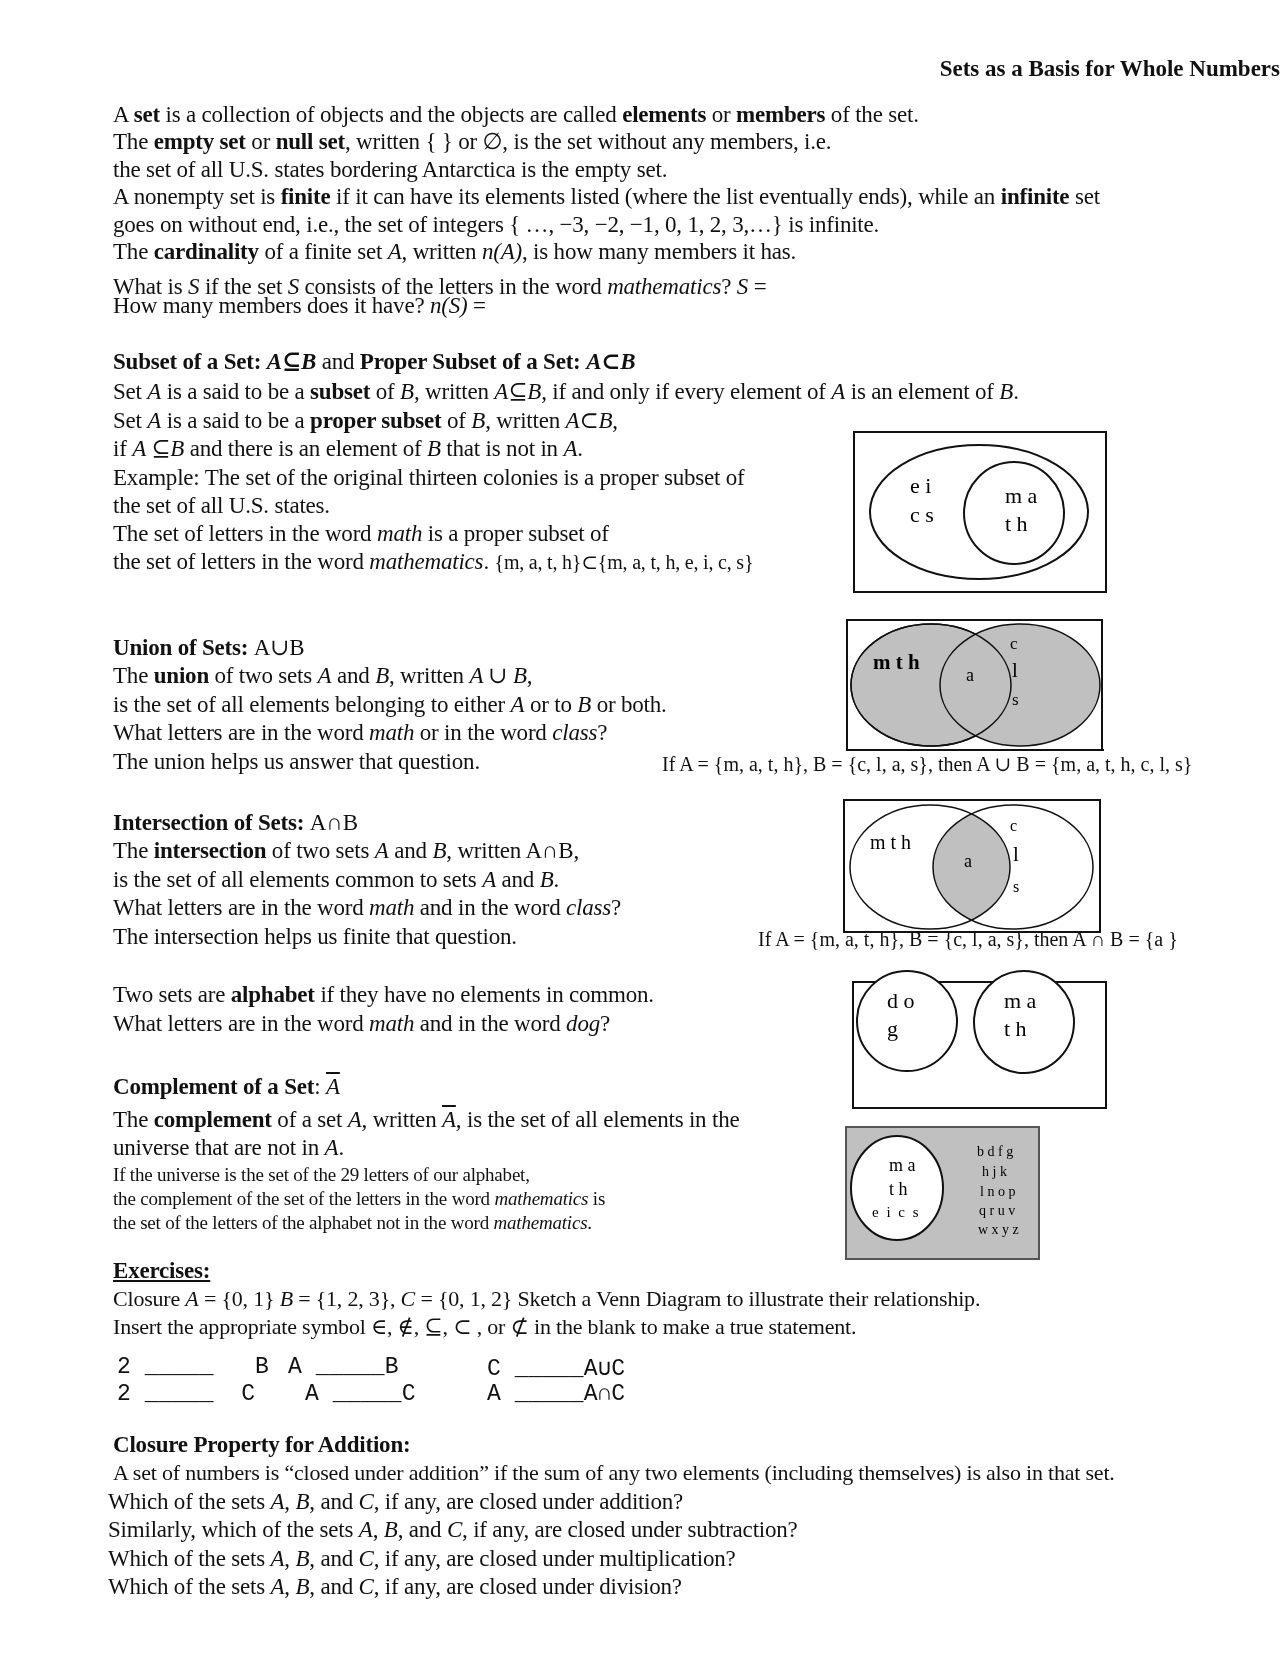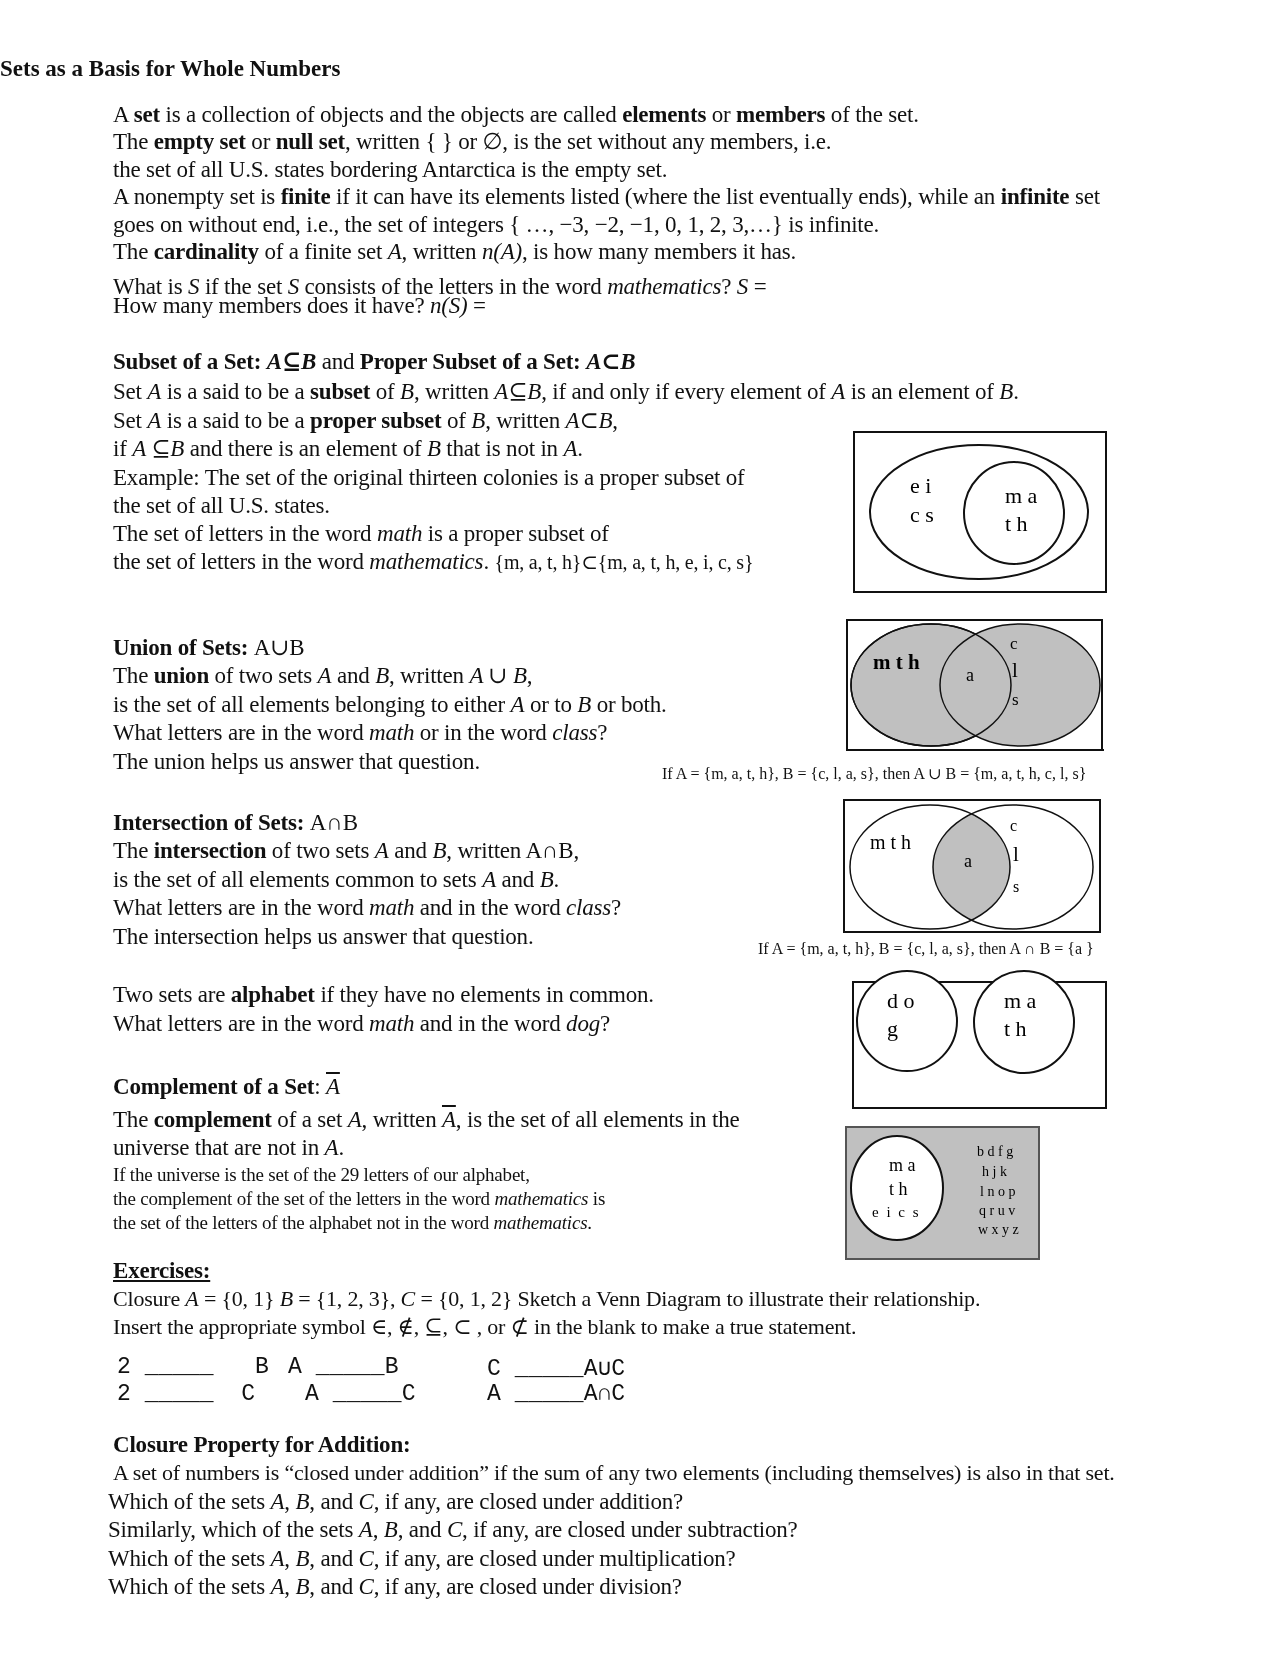--- a/index.html
+++ b/index.html
@@ -1,28 +1,28 @@
 <!DOCTYPE html>
 <html><head>
 <meta charset="utf-8">
 <style>
   html, body { margin: 0; padding: 0; background: #ffffff; }
   body { width: 1280px; height: 1656px; position: relative; overflow: hidden;
          font-family: "Liberation Serif", "DejaVu Serif", serif; color: #111; }
   .ln { position: absolute; left: 113px; font-size: 23px; line-height: 27px; white-space: nowrap; letter-spacing: -0.2px; }
   .sm { font-size: 19px; line-height: 24px; }
-  .title { position: absolute; left: 0; width: 1280px; top: 56px; text-align: left; font-weight: bold; font-size: 23px; }
+  .title { position: absolute; left: 0; width: 1280px; top: 56px; text-align: right; font-weight: bold; font-size: 23px; }
   b { font-weight: bold; }
   i { font-style: italic; }
   .ovl { text-decoration: overline; }
   .u { text-decoration: underline; }
   .diagram { position: absolute; }
   .diagram svg { display: block; }
   .dtxt { font-family: "Liberation Serif", serif; }
-  .caption { position: absolute; font-size: 16px; white-space: nowrap; margin-top: 12px; }
+  .caption { position: absolute; font-size: 20px; white-space: nowrap; }
   .ex-cell { position: absolute; font-size: 23px; white-space: nowrap; font-family: Liberation Mono, monospace; }
 </style>
 </head>
 <body>
 
 <div class="title">Sets as a Basis for Whole Numbers</div>
 
 <div class="ln" style="top:101px"><span>A </span><b>set</b><span> is a collection of objects and the objects are called </span><b>elements</b><span> or </span><b>members</b><span> of the set.</span></div>
 <div class="ln" style="top:128px"><span>The </span><b>empty set</b><span> or </span><b>null set</b><span>, written { } or ∅,  is the set without any members, i.e.</span></div>
 <div class="ln" style="top:156px">the set of all U.S. states bordering Antarctica is the empty set.</div>
@@ -72,21 +72,21 @@
     <text class="dtxt" x="166" y="58" font-size="21">l</text>
     <text class="dtxt" x="166" y="86" font-size="17">s</text>
   </svg>
 </div>
 <div style="position:absolute;left:846px;top:749px;width:258px;height:2px;background:#111"></div>
 
 <div class="ln" style="top:809px"><b>Intersection of Sets: </b><span>A∩B</span></div>
 <div class="ln" style="top:837px"><span>The </span><b>intersection</b><span> of two sets </span><i>A</i><span> and </span><i>B</i><span>, written </span><span>A∩B</span><span>,</span></div>
 <div class="ln" style="top:866px"><span>is the set of all elements common to sets </span><i>A</i><span> and </span><i>B</i><span>.</span></div>
 <div class="ln" style="top:894px"><span>What letters are in the word </span><i>math</i><span> and in the word </span><i>class</i><span>?</span></div>
-<div class="ln" style="top:923px">The intersection helps us answer that question.</div>
+<div class="ln" style="top:923px">The intersection helps us finite that question.</div>
 <div class="caption" style="left:758px;top:928px">If A = {m, a, t, h}, B = {c, l, a, s}, then  A ∩ B =  {a }</div>
 
 <div class="diagram" style="left:843px;top:799px">
   <svg width="259" height="134" viewBox="0 0 259 134">
     <defs>
       <clipPath id="clipLeft">
           <ellipse cx="87" cy="68" rx="80" ry="62"></ellipse>
         </clipPath>
     </defs>
     <rect x="1" y="1" width="256" height="132" fill="#fff" stroke="#111" stroke-width="2"></rect>

